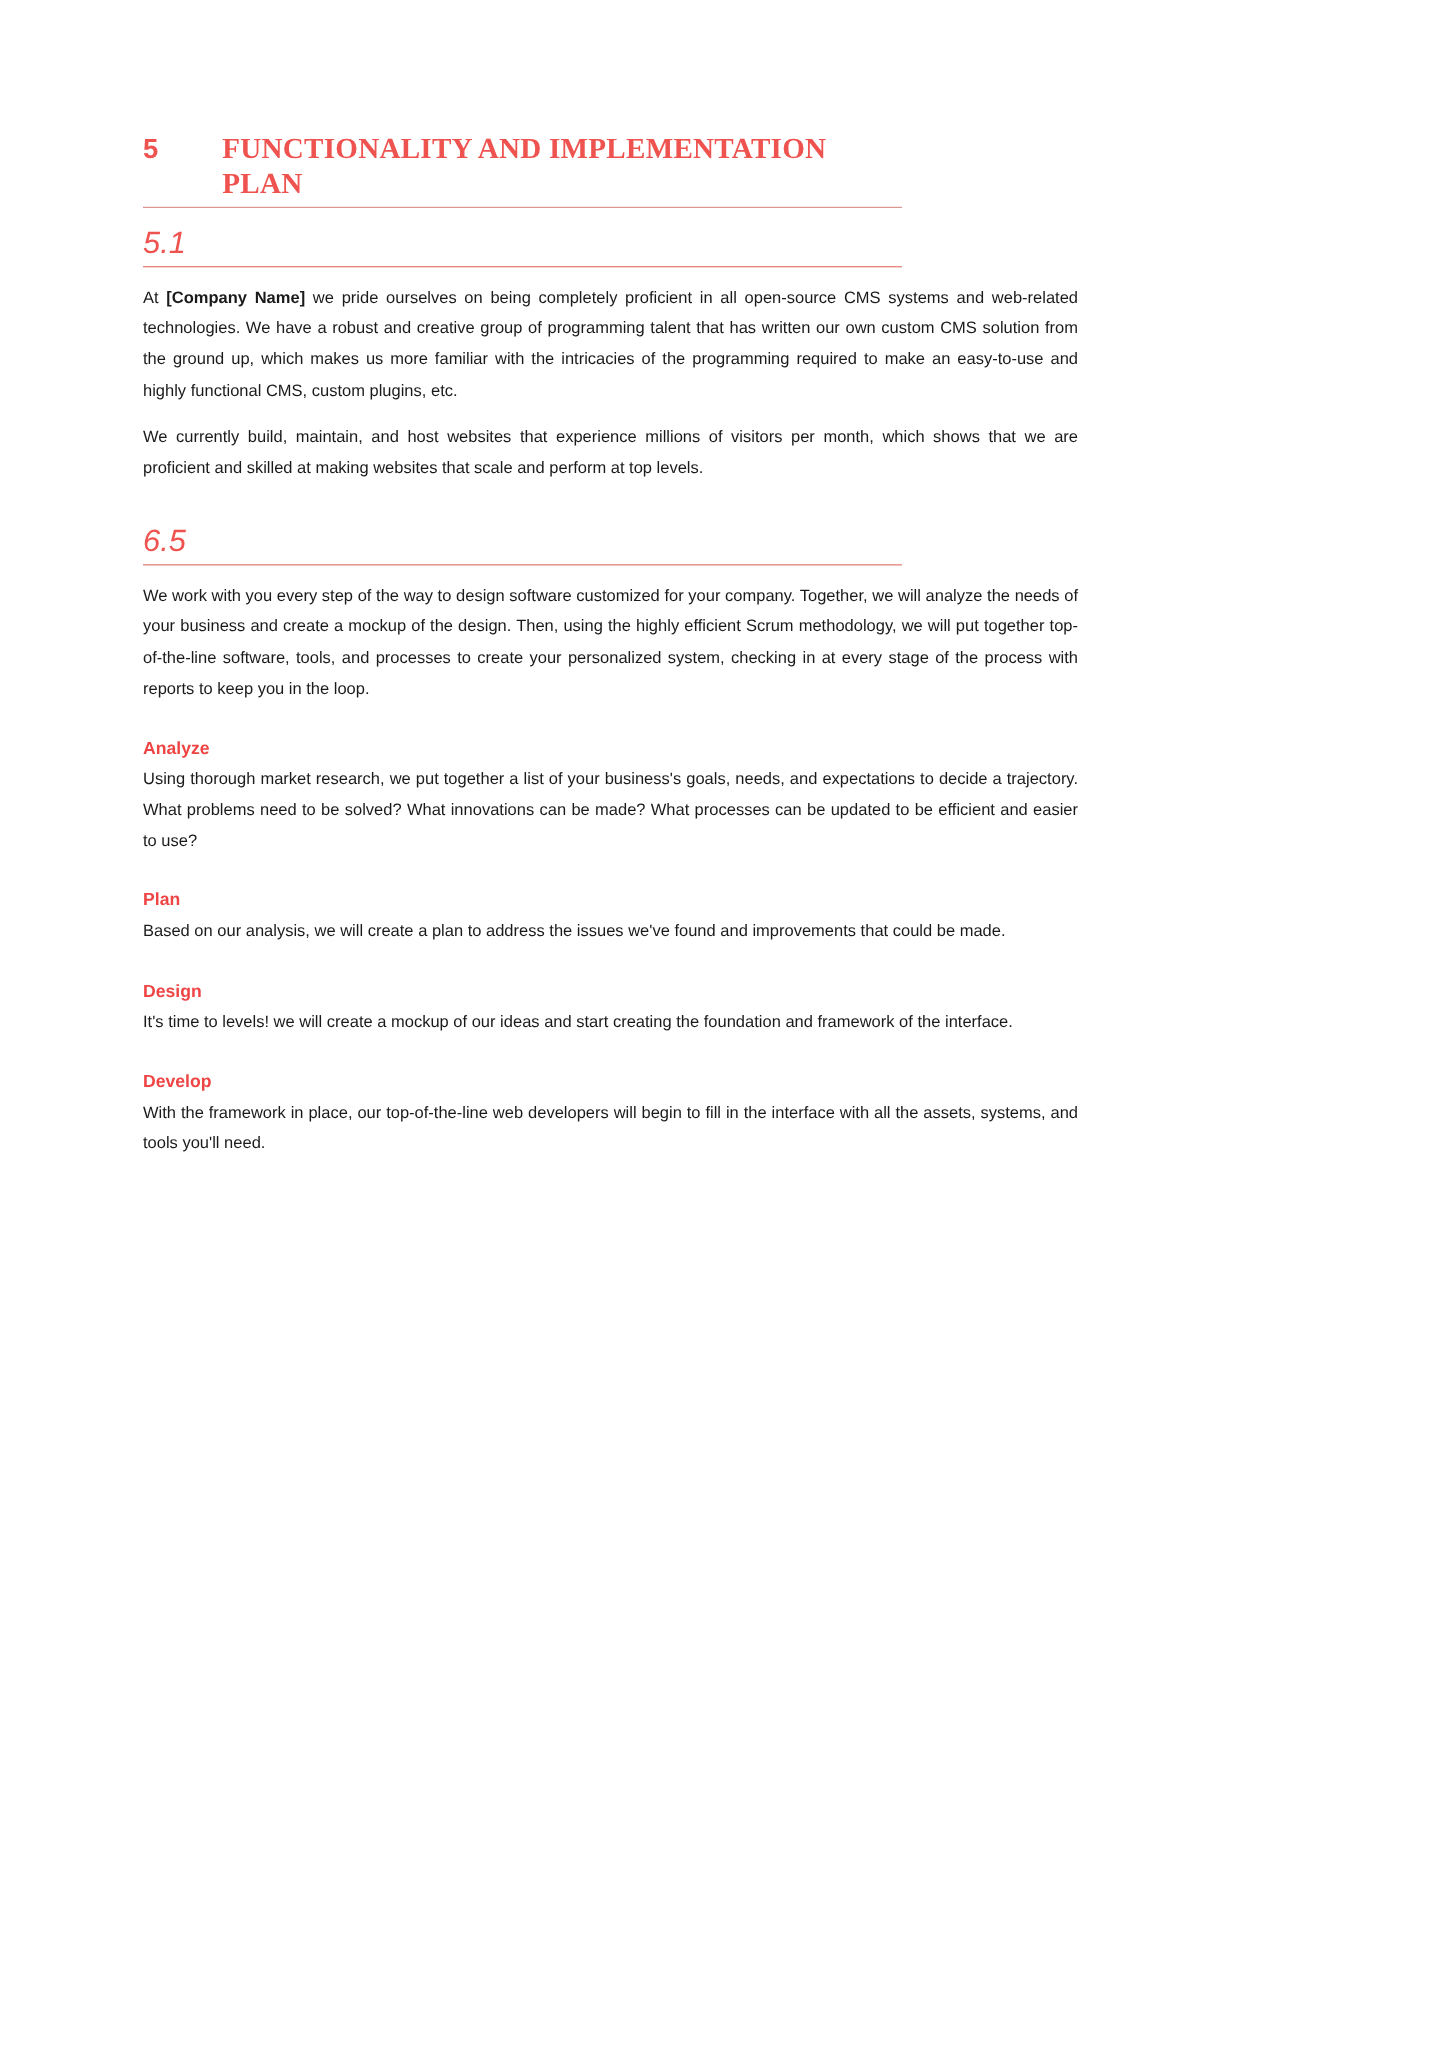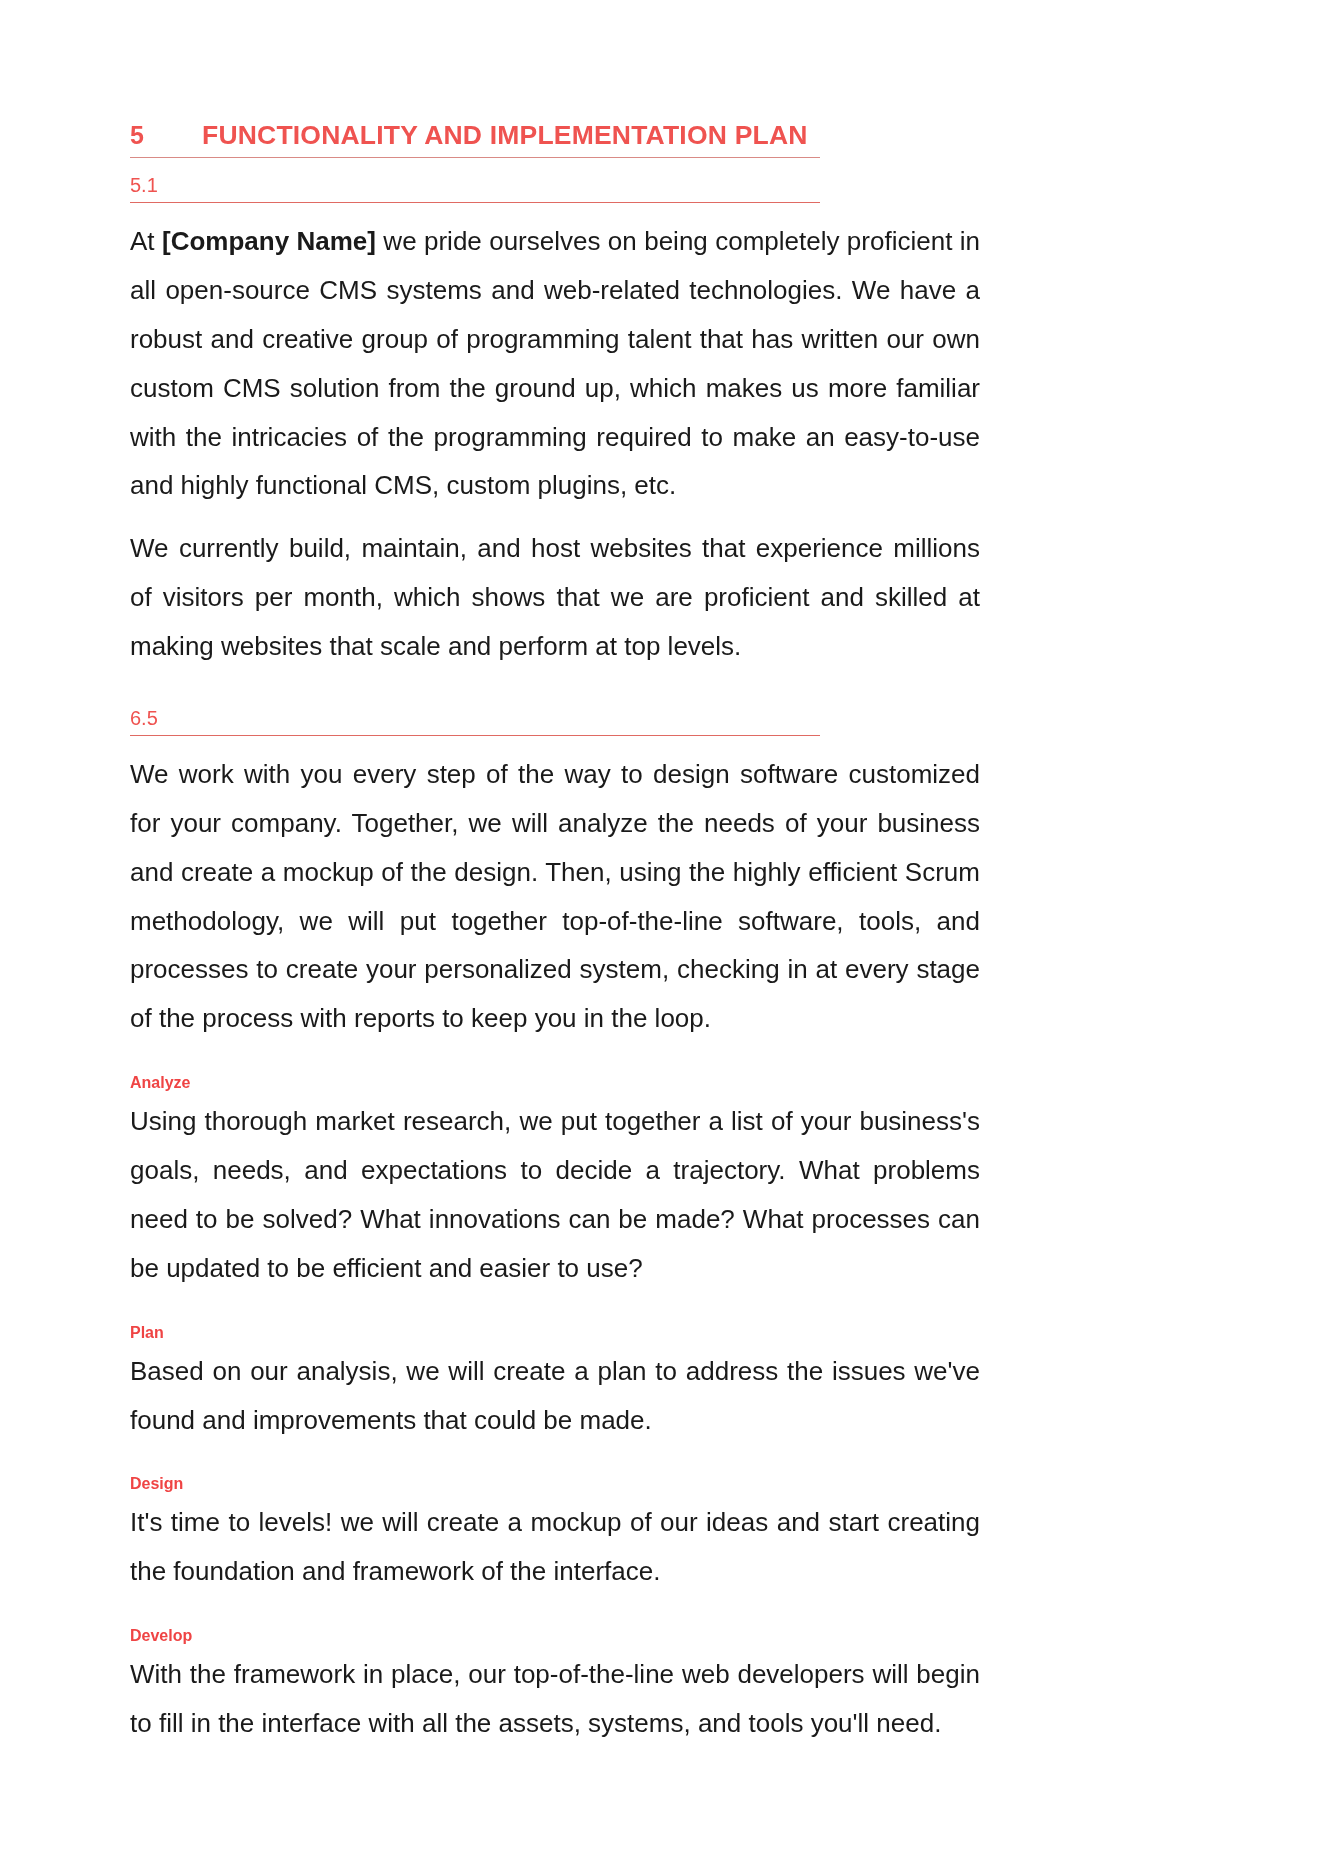--- a/index.html
+++ b/index.html
@@ -35,52 +35,53 @@
     padding-bottom: 6px;
     border-bottom: 1.6px solid #d98b86;
     width: 690px;
     margin-bottom: 16px;
   }
   .h1-num {
     width: 72px;
     flex: 0 0 72px;
     font-size: 25px;
   }
-  .h1-text { flex: 1 1 auto; }
+  .h1-text { flex: 1 1 auto; font-family: Liberation Serif, serif; }
 
   .h2-row {
     display: flex;
     align-items: baseline;
     color: #ef5350;
     font-size: 26px;
     font-weight: normal;
     padding-bottom: 5px;
     border-bottom: 1.6px solid #e06a63;
     width: 690px;
     margin-bottom: 14px;
   }
   .h2-num {
     width: 72px;
     flex: 0 0 72px;
-    font-size: 20px;
+    font-size: 28px;
+    font-style: italic;
   }
   .h2-text { flex: 1 1 auto; }
 
   .h3 {
     color: #ef4444;
     font-size: 16px;
     font-weight: bold;
     margin: 0 0 2px 0;
     line-height: 1.5;
   }
 
   
   p.body {
     margin: 0 0 14px 0;
-    font-size: 26px;
+    font-size: 15px;
     line-height: 1.88;
     color: #1a1a1a;
     text-align: justify;
     text-justify: inter-word;
     hyphens: none;
   }
   p.body.last { margin-bottom: 0; }
   .spacer-md { height: 22px; }
   .spacer-sm { height: 14px; }
 

